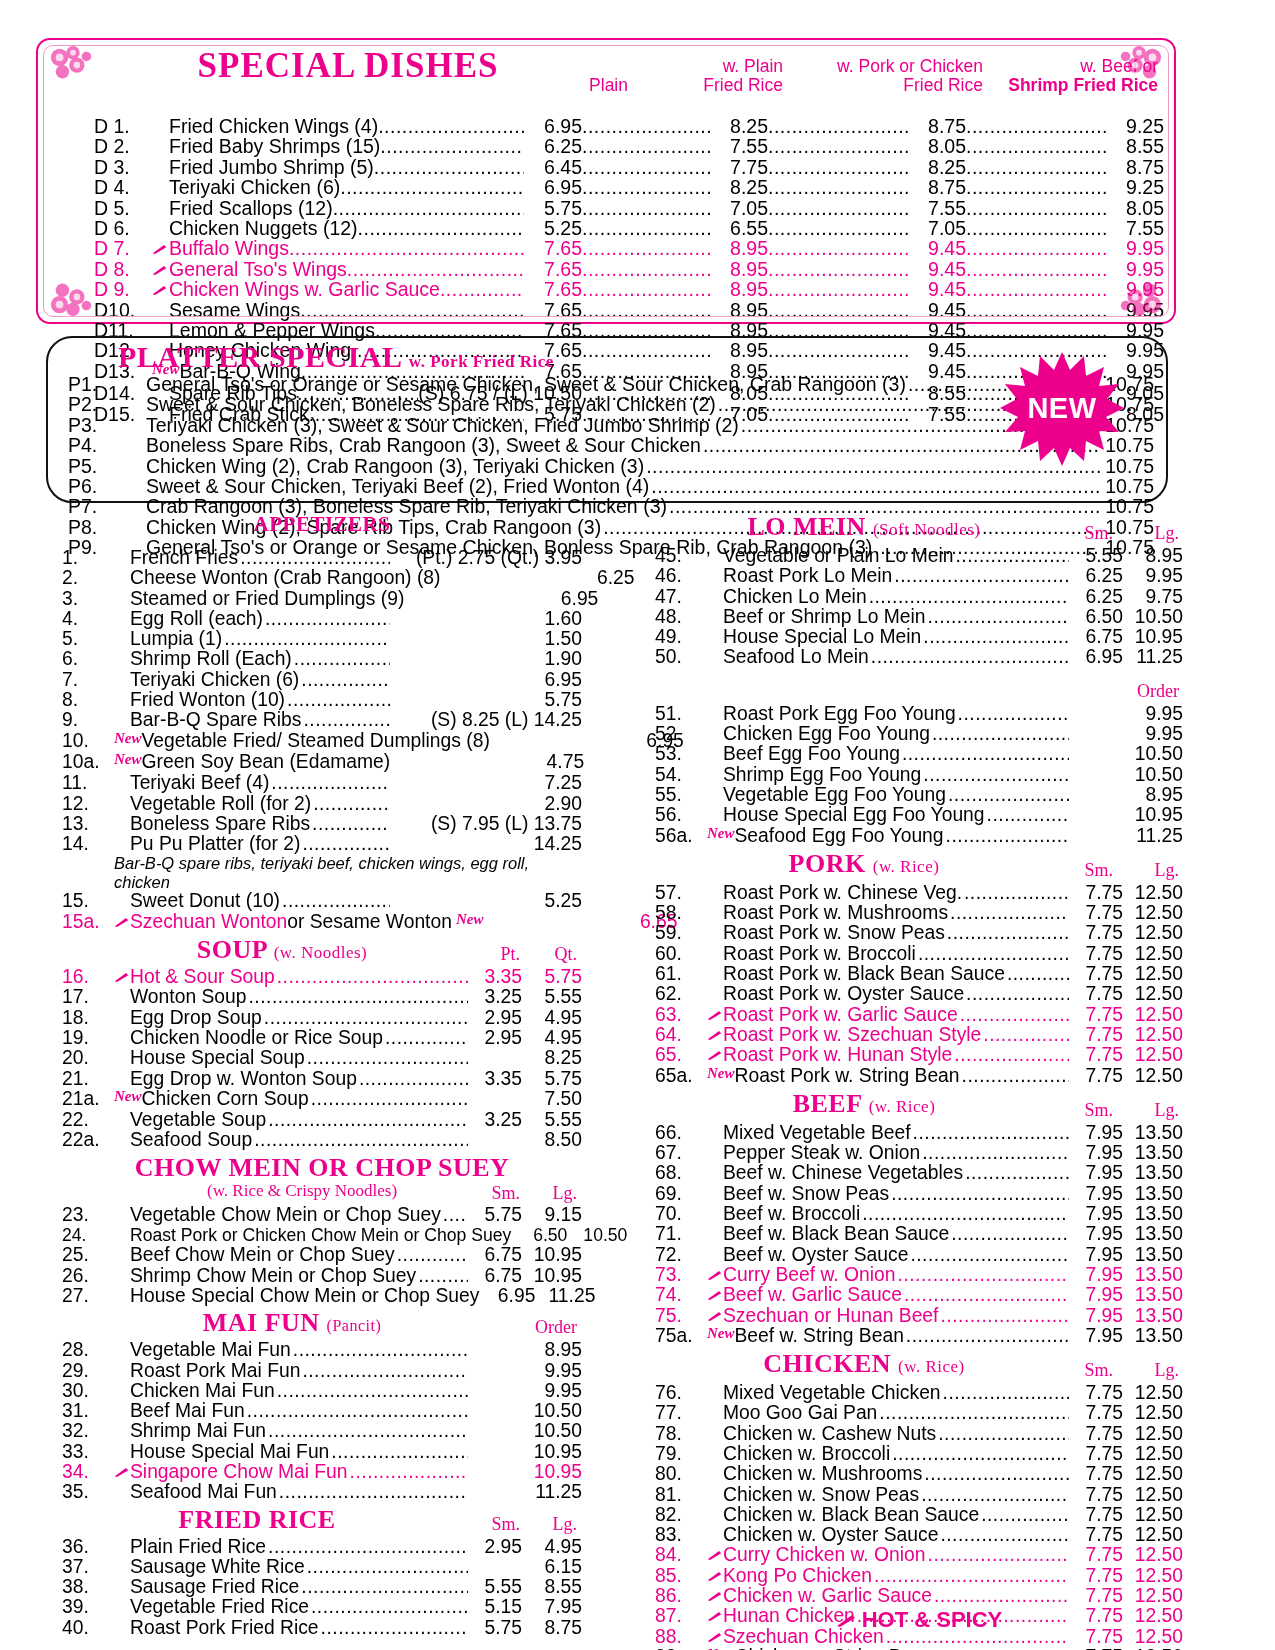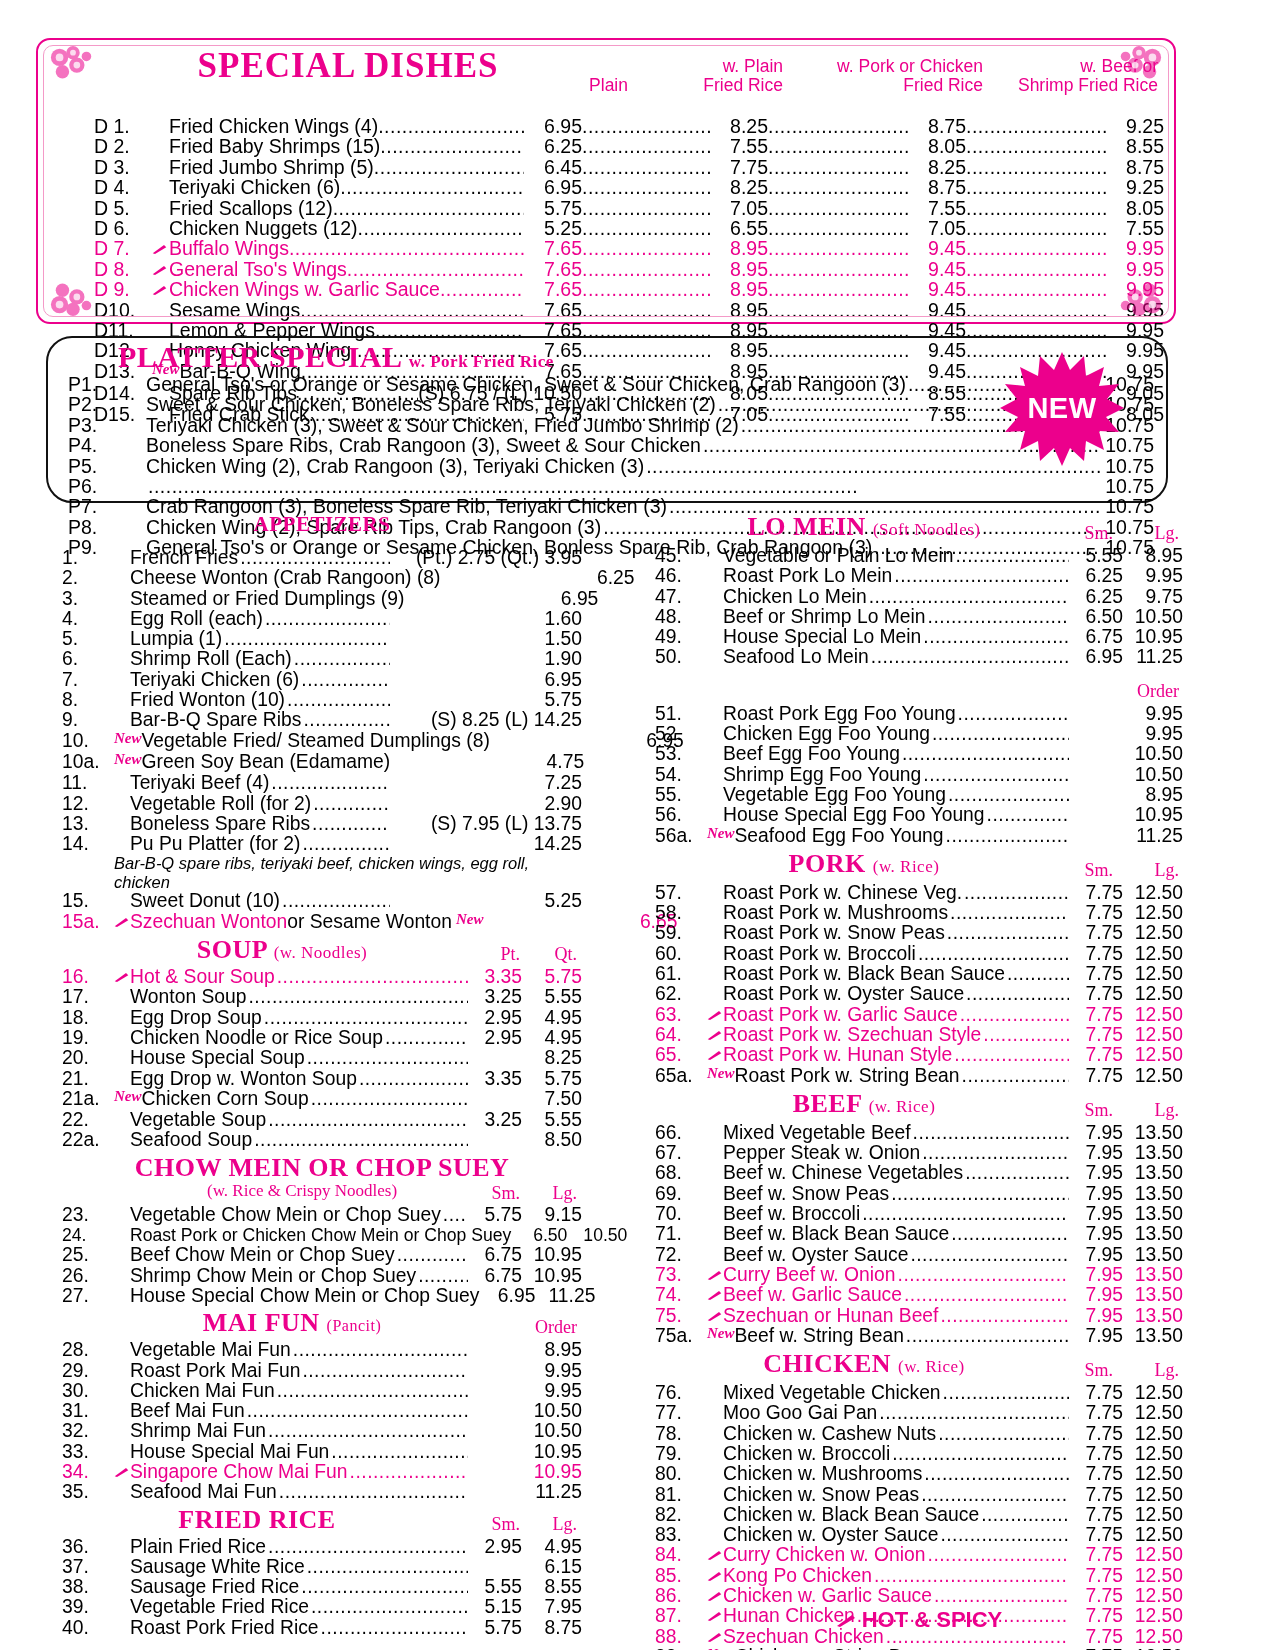--- a/index.html
+++ b/index.html
@@ -137,21 +137,21 @@
   <div class="sd-box">
     <div class="sd-title sect-title">SPECIAL DISHES</div>
 
     <div class="sd-heads">
       <div class="sd-head" style="left:490px;top:26px;width:100px;">Plain</div>
       <div class="sd-head" style="left:625px;top:7px;width:120px;">w. Plain</div>
       <div class="sd-head" style="left:625px;top:26px;width:120px;">Fried Rice</div>
       <div class="sd-head" style="left:760px;top:7px;width:185px;">w. Pork or Chicken</div>
       <div class="sd-head" style="left:760px;top:26px;width:185px;">Fried Rice</div>
       <div class="sd-head" style="left:940px;top:7px;width:180px;">w. Beef or</div>
-      <div class="sd-head" style="left:940px;top:26px;width:180px;">Shrimp Fried Rice</div>
+      <div class="sd-head" style="left:940px;top:26px;width:180px;font-weight:bold;">Shrimp Fried Rice</div>
     </div>
 
     <div class="sd-rows" id="sd-rows">
         <div class="sd-row">
           <span class="d">D  1.</span>
           <span class="chili"></span>
           <span class="nm">Fried Chicken Wings (4)</span>
           <span class="dots">............................................................</span>
           <span class="c1">6.95</span>
           <span class="dots2">........................................</span>
@@ -438,20 +438,21 @@
           <span class="p">10.75</span>
         </div>
         <div class="pl-row">
           <span class="n">P5.</span>
           <span class="nm">Chicken Wing (2), Crab Rangoon (3), Teriyaki Chicken (3)</span>
           <span class="dots">........................................................................................................................</span>
           <span class="p">10.75</span>
         </div>
         <div class="pl-row">
           <span class="n">P6.</span>
+          <span class="nm">Sweet &amp; Sour Chicken, Teriyaki Beef (2), Fried Wonton (4)</span>
           <span class="dots">........................................................................................................................</span>
           <span class="p">10.75</span>
         </div>
         <div class="pl-row">
           <span class="n">P7.</span>
           <span class="nm">Crab Rangoon (3), Boneless Spare Rib, Teriyaki Chicken (3)</span>
           <span class="dots">........................................................................................................................</span>
           <span class="p">10.75</span>
         </div>
         <div class="pl-row">

